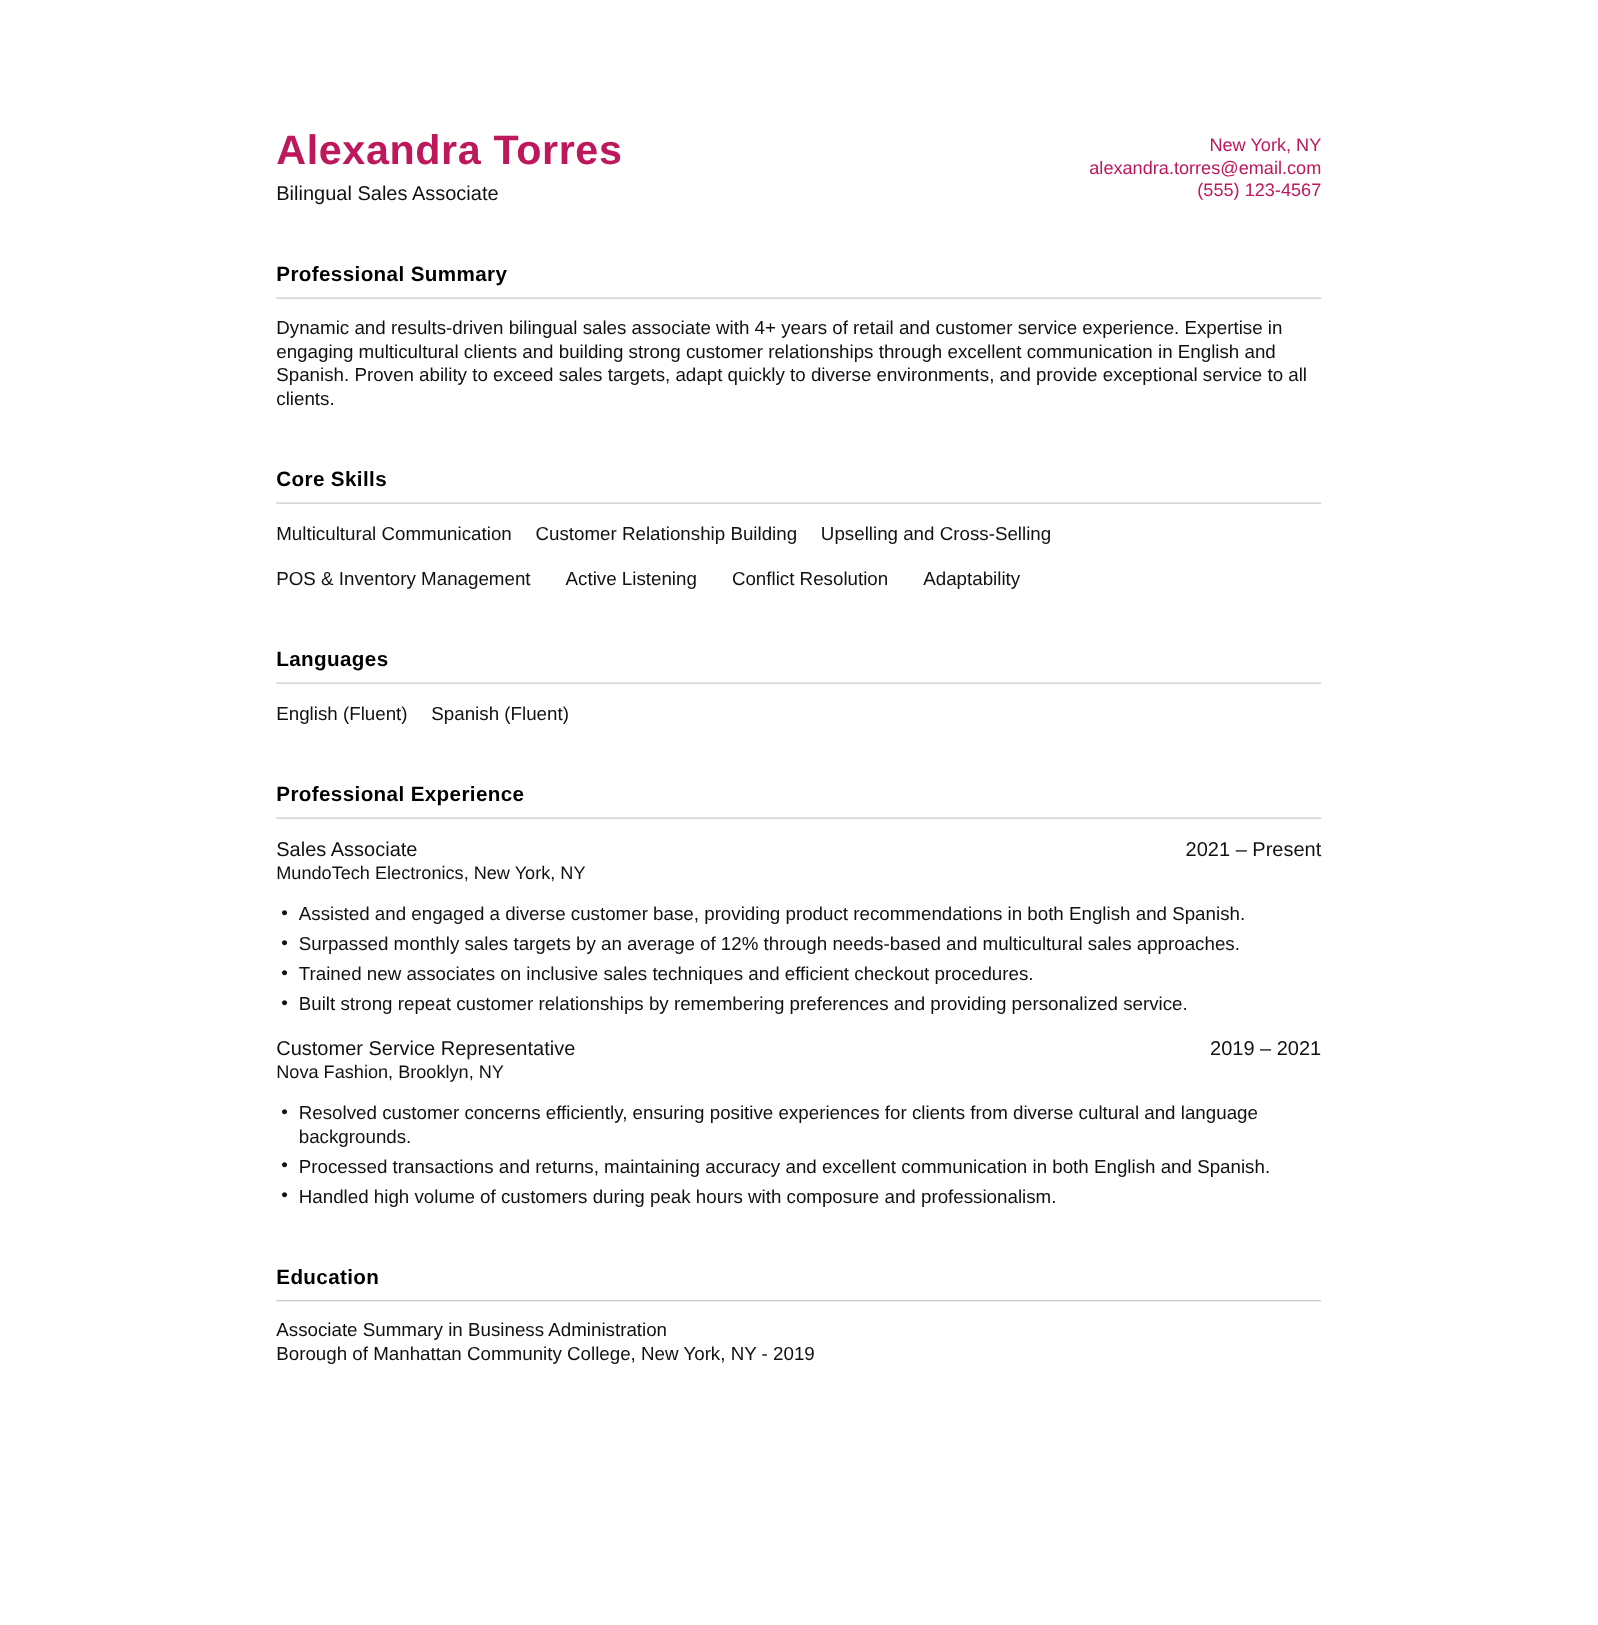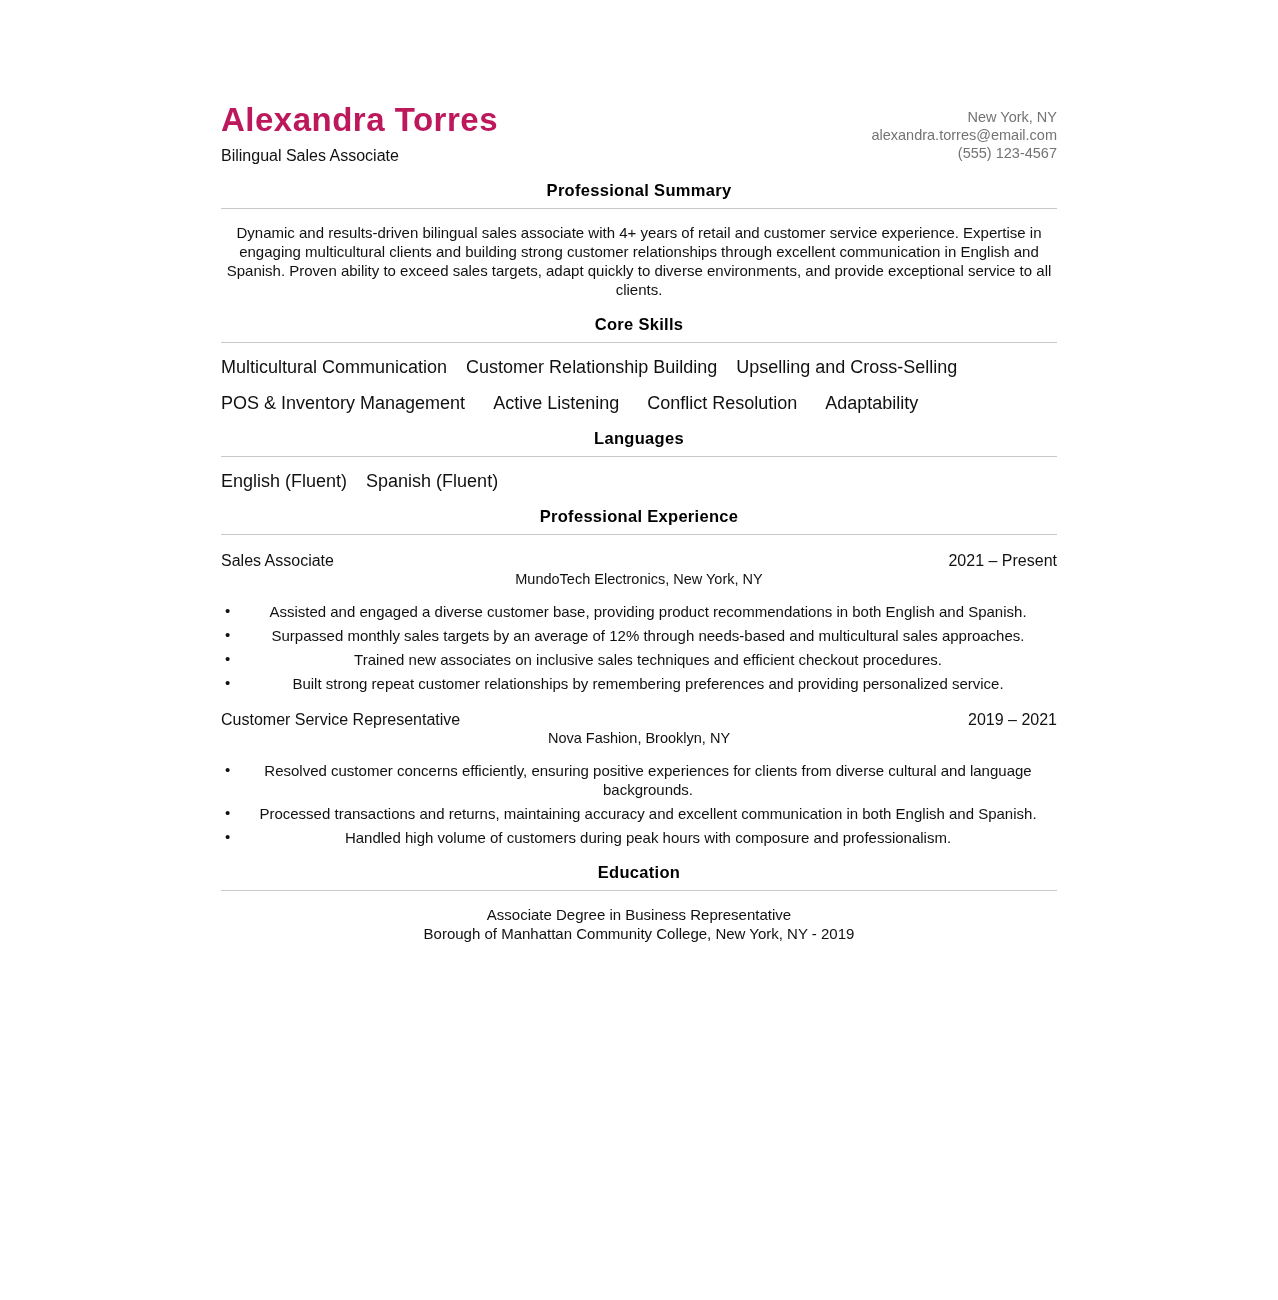--- a/index.html
+++ b/index.html
@@ -26,36 +26,36 @@
     color: #be185d;
     letter-spacing: 0.5px;
     line-height: 1.2;
   }
   .candidate-title { font-size: 16px; margin-top: 7px; color: #111111; }
   .contact {
     text-align: right;
     font-size: 14.5px;
     line-height: 18px;
     padding-top: 8px;
-    color: #737373;
+    color: #be185d;
     white-space: nowrap;
   }
   
-  .section { margin-top: 16px; text-align: center; }
+  .section { margin-top: 46px; }
   .section-heading {
     font-size: 16.5px;
     font-weight: 700;
     color: #000000;
     letter-spacing: 0.3px;
     padding-bottom: 8px;
     border-bottom: 1px solid #c9c9c9;
   }
   .body-text { font-size: 15px; line-height: 19px; margin-top: 14px; }
   
-  .inline-row { display: flex; gap: 19px; font-size: 18px; line-height: 19px; margin-top: 15px; flex-wrap: wrap; }
+  .inline-row { display: flex; gap: 19px; font-size: 15px; line-height: 19px; margin-top: 15px; flex-wrap: wrap; }
   .inline-row + .inline-row { margin-top: 17px; gap: 28px; }
   
   .job { margin-top: 16px; }
   .job + .job { margin-top: 17px; }
   .job-head { display: flex; justify-content: space-between; font-size: 16px; line-height: 19px; }
   .job-company { font-size: 14.5px; line-height: 19px; }
   .bullets { list-style: none; margin-top: 13px; }
   .bullets li {
     position: relative;
     padding-left: 18px;
@@ -139,18 +139,18 @@
         <li>Resolved customer concerns efficiently, ensuring positive experiences for clients from diverse cultural and language backgrounds.</li>
         <li>Processed transactions and returns, maintaining accuracy and excellent communication in both English and Spanish.</li>
         <li>Handled high volume of customers during peak hours with composure and professionalism.</li>
       </ul>
     </div>
   </section>
 
   <section class="section">
     <h2 class="section-heading">Education</h2>
     <div class="edu-block">
-      <div>Associate Degree in Business Representative</div>
+      <div>Associate Summary in Business Administration</div>
       <div>Borough of Manhattan Community College, New York, NY - 2019</div>
     </div>
   </section>
 
 </div>
 
 </body></html>

